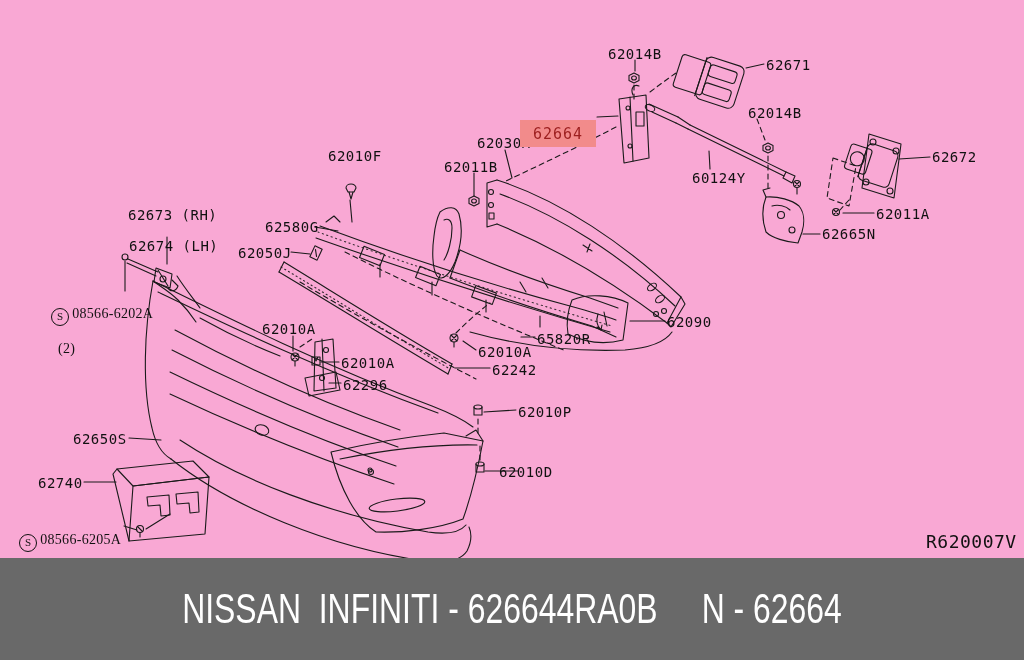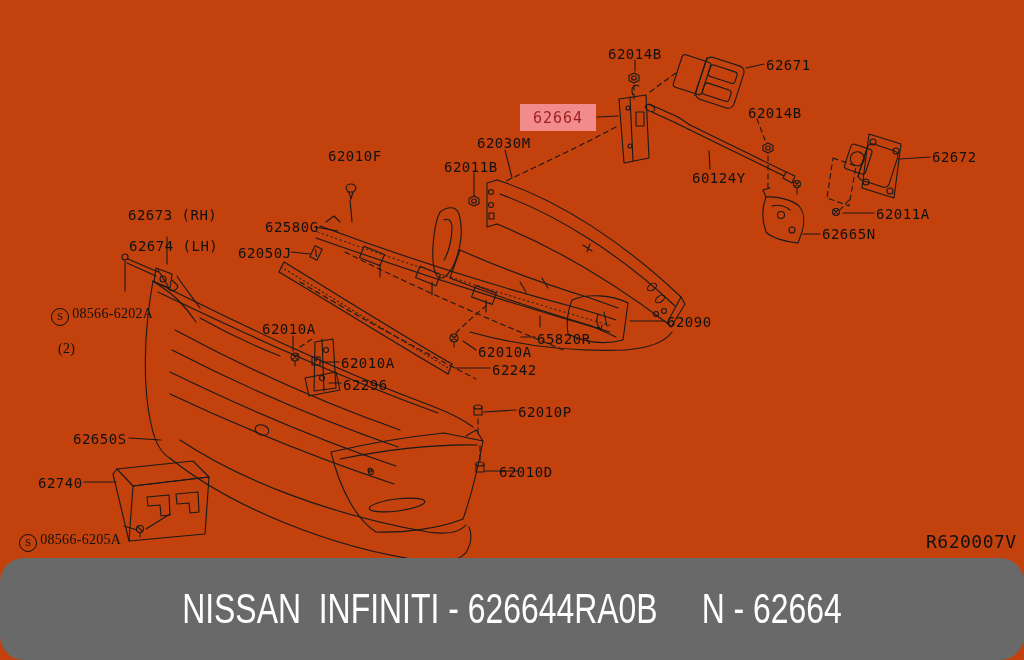--- a/index.html
+++ b/index.html
@@ -1,34 +1,34 @@
 <!DOCTYPE html>
 <html style="--highlight_bg: #f28b8b; --highlight_text: #9c1f1f; --banner_bg: #696969; --banner_text: #ffffff; --line: #1a1a1a;"><head>
 <meta charset="utf-8">
 <style>
   :root{
     --highlight_bg:#f28b8b; --highlight_text:#9c1f1f;
     --banner_bg:#696969; --banner_text:#ffffff; --line:#1a1a1a;
   }
   html,body{margin:0;padding:0;background:#fff;}
-  .stage{position:relative;width:1024px;height:660px;background:#c2410c;overflow:hidden;
+  .stage{position:relative;width:1024px;height:660px;background:#f9a8d4;overflow:hidden;
          font-family:"DejaVu Sans Mono",monospace;}
   .art{position:absolute;left:0;top:0;}
   .art path,.art line,.art rect,.art circle,.art ellipse,.art polygon{
     fill:none;stroke:var(--line);stroke-width:1.1;stroke-linecap:round;stroke-linejoin:round;}
   .callout{position:absolute;font-size:14px;letter-spacing:.5px;color:#111;white-space:pre;line-height:15px;}
   .screw-note{position:absolute;font-size:14px;letter-spacing:.3px;color:#111;white-space:pre;line-height:15px;font-family:Liberation Serif, serif;}
   .s-circle{display:inline-block;width:16px;height:16px;border:1.5px solid #111;border-radius:50%;
             text-align:center;line-height:15px;font-size:11px;margin-right:3px;vertical-align:-2px;}
   .s-qty{margin-left:22px;}
   .highlight{position:absolute;background:var(--highlight_bg);display:flex;align-items:center;justify-content:center;
-             color:var(--highlight_text);font-size:15px;letter-spacing:1px;}
+             color:var(--highlight_text);font-size:15px;letter-spacing:1px;margin-top:16px;}
   .refcode{position:absolute;font-size:18px;letter-spacing:.5px;color:#111;}
   .banner{position:absolute;left:0;right:0;top:558px;height:102px;background:var(--banner_bg);
-          display:flex;align-items:center;justify-content:center;border-radius:24px;}
+          display:flex;align-items:center;justify-content:center;}
   .banner-text{color:var(--banner_text);font-family:"Liberation Sans",sans-serif;font-size:42px;
                transform:scaleX(.76);white-space:pre;display:inline-block;}
   .banner-gap{display:inline-block;width:58px;}
 </style>
 </head>
 <body>
 
 <div class="stage">
 
   <svg class="art" width="1024" height="660" viewBox="0 0 1024 660">

